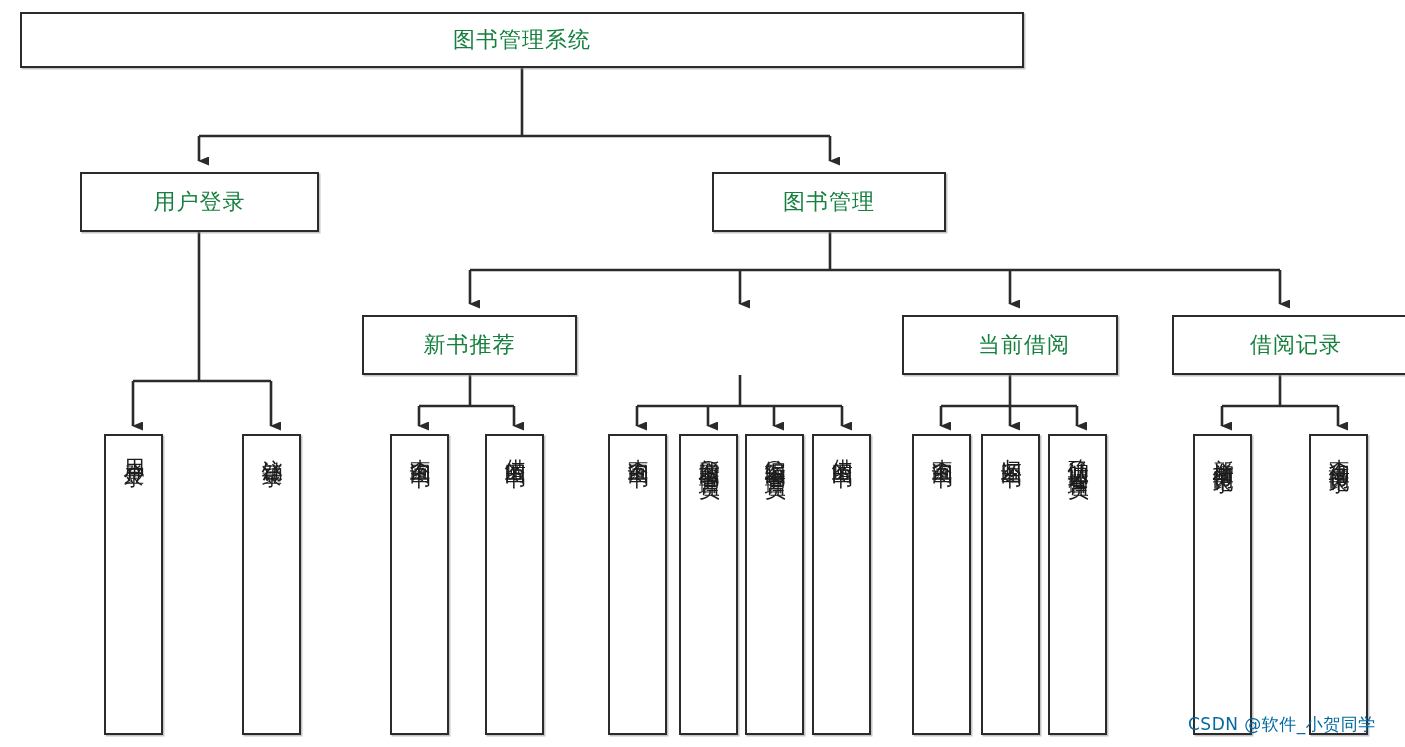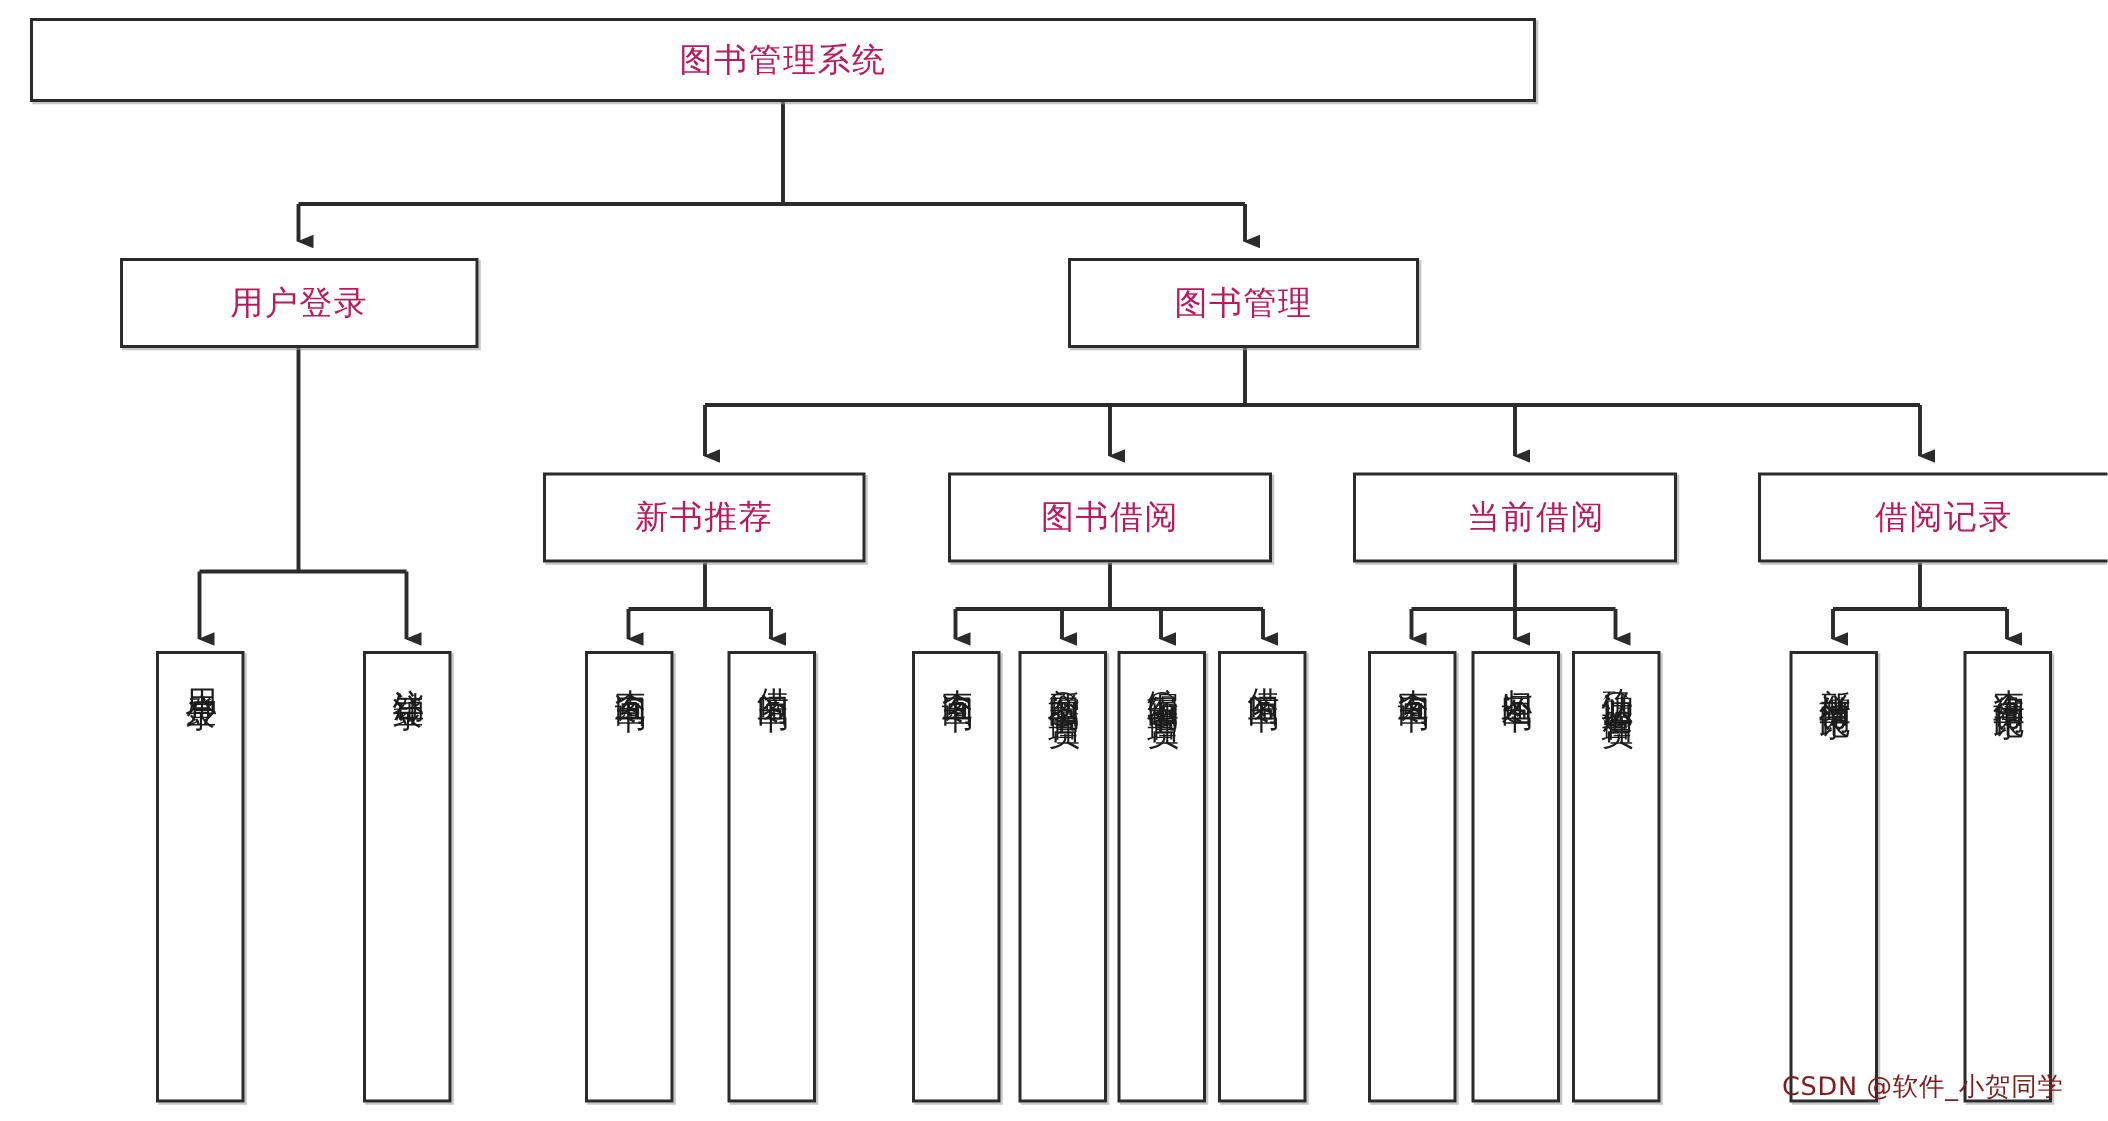--- a/index.html
+++ b/index.html
@@ -31,46 +31,45 @@
     box-sizing: border-box;
     border: 2px solid #2b2b2b;
     background: #ffffff;
     display: flex;
     align-items: center;
     justify-content: center;
     box-shadow: 1.5px 1.5px 0 rgba(150,150,150,0.55);
   }
   .node-label-h {
     font-size: 22px;
-    color: #be185d;
+    color: #15803d;
     letter-spacing: 1px;
     line-height: 1;
     white-space: nowrap;
-    font-family: Liberation Serif, serif;
   }
   .node-box.vertical {
     align-items: flex-start;
     justify-content: center;
     padding-top: 6px;
   }
   .node-label-v {
     writing-mode: vertical-rl;
     text-orientation: upright;
     font-size: 21px;
     color: #1c1c1c;
     line-height: 1.22;
     letter-spacing: 3px;
     white-space: nowrap;
   }
   .watermark {
     position: absolute;
     left: 1188px;
     top: 713px;
     font-size: 17px;
-    color: #7f1d1d;
+    color: #0369a1;
     white-space: nowrap;
     letter-spacing: 0.5px;
   }
 </style>
 </head>
 <body>
 
 <div id="diagram-root">
 
   <svg class="diagram-svg" viewBox="0 0 1405 747" xmlns="http://www.w3.org/2000/svg">
@@ -144,23 +143,20 @@
   </div>
 
   <div class="node-box" style="left:362px; top:315px; width:215px; height:60px;">
     <span class="node-label-h">新书推荐</span>
   </div>
 
   <div class="node-box" style="left:712px; top:172px; width:234px; height:60px;">
     <span class="node-label-h">图书管理</span>
   </div>
 
-  <div class="node-box" style="left:632px; top:315px; width:216px; height:60px;">
-    <span class="node-label-h">图书借阅</span>
-  </div>
 
   <div class="node-box" style="left:902px; top:315px; width:216px; height:60px;padding-left:28px;">
     <span class="node-label-h">当前借阅</span>
   </div>
 
   <div class="node-box" style="left:1172px; top:315px; width:248px; height:60px;">
     <span class="node-label-h">借阅记录</span>
   </div>
 
   <div class="node-box vertical" style="left:104px; top:434px; width:59px; height:301px;">

